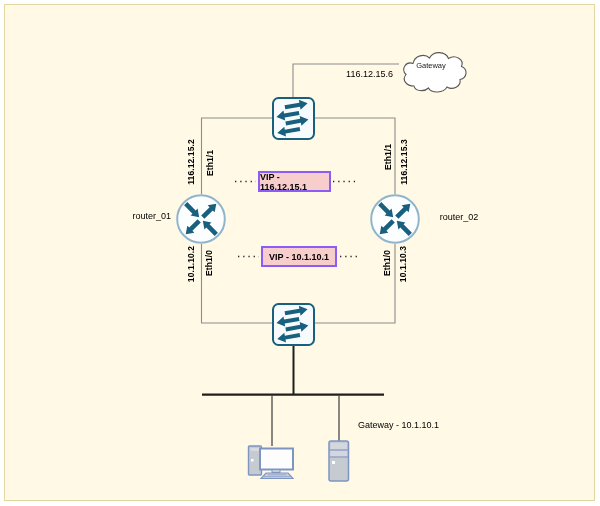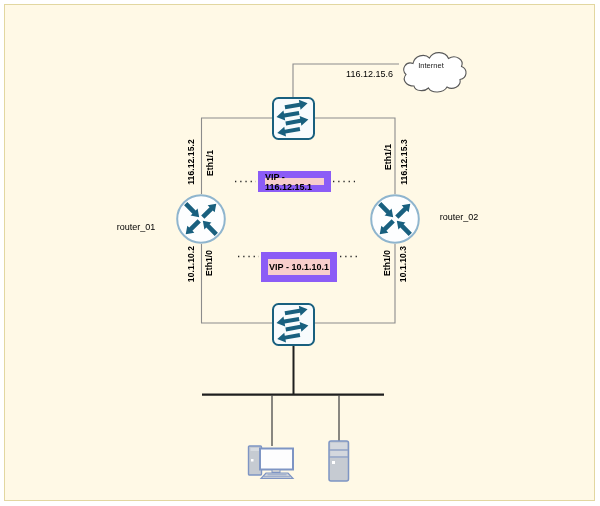--- a/index.html
+++ b/index.html
@@ -4,21 +4,21 @@
 <style>
   html,body{margin:0;padding:0;}
   body{background:#ffffff;font-family:"Liberation Sans",sans-serif;}
   .page{position:relative;width:600px;height:506px;background:#ffffff;overflow:hidden;}
   .canvas{position:absolute;left:4px;top:4px;width:591px;height:497px;background:#FFF9E6;border:1px solid #E2D7A0;box-sizing:border-box;}
   .wires{position:absolute;left:0;top:0;width:600px;height:506px;}
   .node{position:absolute;}
   .vlabel{position:absolute;width:90px;height:12px;line-height:12px;font-size:8.5px;font-weight:bold;
           color:#000;text-align:center;transform:rotate(-90deg);letter-spacing:0.1px;}
   .hlabel{position:absolute;font-size:9px;font-weight:normal;color:#000;line-height:11px;}
-  .vip{position:absolute;background:#F8CECC;border:7px solid #8b5cf6;box-sizing:border-box;
+  .vip{position:absolute;background:#F8CECC;border:2px solid #8b5cf6;box-sizing:border-box;
        display:flex;align-items:center;justify-content:center;font-size:9px;font-weight:bold;color:#000;}
   .cloud-label{position:absolute;font-size:7.5px;font-weight:400;color:#1a1a1a;text-align:center;line-height:10px;}
 </style>
 </head>
 <body>
 
 <div class="page">
 
   <div class="canvas"></div>
 
@@ -65,54 +65,55 @@
       <path d="M238,256.5 H259"></path>
       <path d="M340,256.5 H359"></path>
     </g>
   </svg>
 
   <svg class="node" style="left:397px;top:46px" width="72" height="49" viewBox="0 0 72 49">
     <path d="M17,40 C9.5,40 4.5,34 9,28.5 C3.5,23 9,15 16,17.5 C17.5,9.5 27.5,7 32.5,12
              C36.5,4.5 48.5,5 51.5,12.5 C58.5,8 67.5,13.5 64.5,20.5 C71,23 70.5,32 63,33.5
              C64.5,40.5 55.5,44.5 50,41 C46.5,47.5 34.5,47.5 31.5,42 C27.5,46 18,45.5 17,40 Z" fill="#FFFFFF" stroke="#595959" stroke-width="1.1"></path>
   </svg>
-  <div class="cloud-label" style="left:399px;top:61px;width:64px">Internet</div>
+  <div class="cloud-label" style="left:399px;top:61px;width:64px">Gateway</div>
 
   <div class="hlabel" style="left:293px;top:69px;width:100px;text-align:right">116.12.15.6</div>
 
   <svg class="node" style="left:272px;top:97px" width="43" height="43" viewBox="0 0 43 43">
       <use href="#sw-icon"></use>
     </svg>
   <svg class="node" style="left:272px;top:303px" width="43" height="43" viewBox="0 0 43 43">
       <use href="#sw-icon"></use>
     </svg>
 
   <svg class="node" style="left:176px;top:194px" width="50" height="50" viewBox="0 0 50 50">
       <use href="#rt-icon"></use>
     </svg>
   <svg class="node" style="left:370px;top:194px" width="50" height="50" viewBox="0 0 50 50">
       <use href="#rt-icon"></use>
     </svg>
 
-  <div class="hlabel" style="left:101px;top:222px;width:70px;text-align:center">router_01</div>
+  <div class="hlabel" style="left:101px;top:211px;width:70px;text-align:right">router_01</div>
   <div class="hlabel" style="left:424px;top:212px;width:70px;text-align:center">router_02</div>
 
   <div class="vlabel" style="left:146px;top:156px">116.12.15.2</div>
   <div class="vlabel" style="left:165px;top:157px">Eth1/1</div>
   <div class="vlabel" style="left:146px;top:258px">10.1.10.2</div>
   <div class="vlabel" style="left:164px;top:257px">Eth1/0</div>
 
   <div class="vlabel" style="left:343px;top:151px">Eth1/1</div>
   <div class="vlabel" style="left:359px;top:156px">116.12.15.3</div>
   <div class="vlabel" style="left:342px;top:257px">Eth1/0</div>
   <div class="vlabel" style="left:358px;top:258px">10.1.10.3</div>
 
   <div class="vip" style="left:258px;top:171px;width:73px;height:21px">VIP - 116.12.15.1</div>
-  <div class="vip" style="left:261px;top:252px;width:76px;height:30px">VIP - 10.1.10.1</div>
+  <div class="vip" style="left:261px;top:246px;width:76px;height:21px">VIP - 10.1.10.1</div>
 
+  <div class="hlabel" style="left:358px;top:420px;width:140px">Gateway - 10.1.10.1</div>
 
   <svg class="node" style="left:247px;top:444px" width="48" height="36" viewBox="0 0 48 36">
     <rect x="1.5" y="2" width="13" height="29" rx="1" fill="#C6CBD2" stroke="#7E95C4" stroke-width="1.4"></rect>
     <rect x="3.5" y="4" width="9" height="3" fill="#D8DCE1"></rect>
     <rect x="4" y="15" width="2.5" height="2.5" fill="#ffffff"></rect>
     <rect x="13" y="4.5" width="33" height="21" fill="#FDFDFE" stroke="#7E95C4" stroke-width="2"></rect>
     <rect x="25" y="25.5" width="8" height="3" fill="#C6CBD2" stroke="#7E95C4" stroke-width="1"></rect>
     <polygon points="19,29 41,29 46,34.5 14,34.5" fill="#CDD2D9" stroke="#7E95C4" stroke-width="1.2"></polygon>
     <path d="M17,32.7 H43 M20.5,30.8 H39.5" stroke="#7E95C4" stroke-width="0.7" fill="none"></path>
   </svg>

